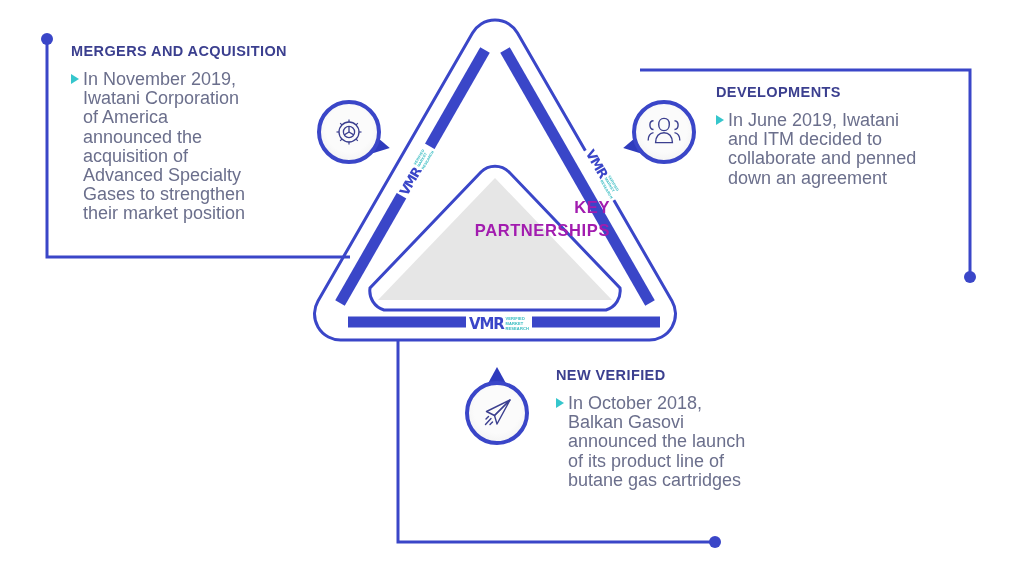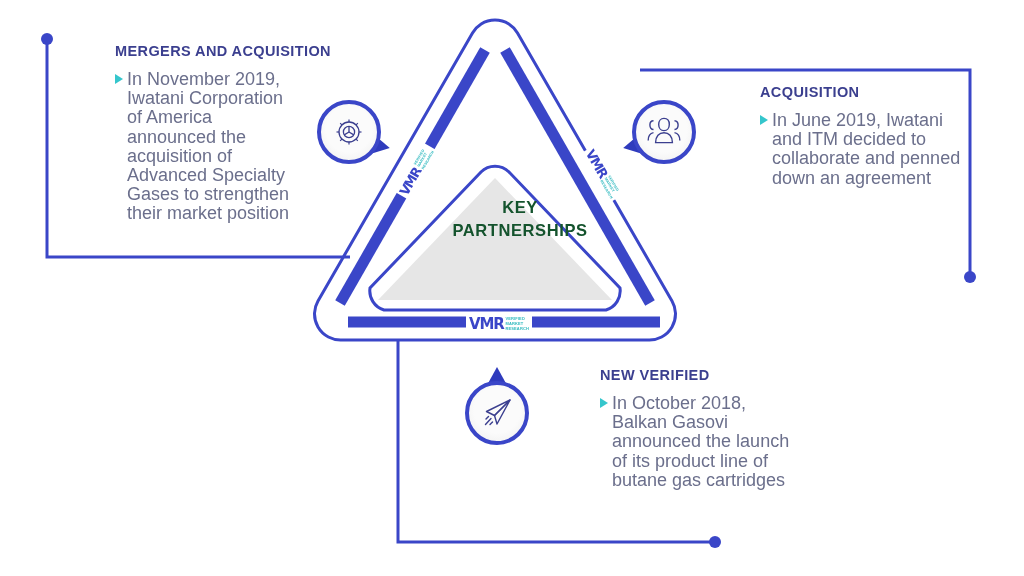--- a/index.html
+++ b/index.html
@@ -20,21 +20,21 @@
   }
 
   
   .layer {
     position: absolute;
     left: 0; top: 0;
     width: 1024px; height: 576px;
   }
 
   
-  .block { position: absolute; margin-left: 44px; }
+  .block { position: absolute; }
 
   .block-title {
     font-size: 14.5px;
     font-weight: bold;
     letter-spacing: 0.4px;
     color: #3b3f8f;
     margin: 0 0 11px 0;
     white-space: nowrap;
   }
   .bullet-row {
@@ -116,26 +116,26 @@
     border-bottom: 20px solid #2f3bbd;
     border-left: 11px solid transparent;
     border-right: 11px solid transparent;
   }
 
   
   #center-label {
     position: absolute;
     left: 430px; top: 196px;
     width: 180px;
-    text-align: center;
+    text-align: right;
     font-size: 16.5px;
     font-weight: bold;
     letter-spacing: 0.6px;
     line-height: 23px;
-    color: #14532d;
+    color: #a21caf;
   }
 
   
   .vmr {
     position: absolute;
     display: flex;
     align-items: center;
     gap: 2px;
     z-index: 6;
   }
@@ -317,21 +317,21 @@
 
   <div class="block" id="block-mergers">
     <div class="block-title">MERGERS  AND  ACQUISITION</div>
     <div class="bullet-row">
       <span class="bullet-arrow"></span>
       <span class="bullet-text">In November 2019, Iwatani Corporation of America announced the acquisition of Advanced Specialty Gases to strengthen their market position</span>
     </div>
   </div>
 
   <div class="block" id="block-partnerships">
-    <div class="block-title">ACQUISITION</div>
+    <div class="block-title">DEVELOPMENTS</div>
     <div class="bullet-row">
       <span class="bullet-arrow"></span>
       <span class="bullet-text">In June 2019, Iwatani and ITM decided to collaborate and penned down an agreement</span>
     </div>
   </div>
 
   <div class="block" id="block-launches">
     <div class="block-title">NEW VERIFIED</div>
     <div class="bullet-row">
       <span class="bullet-arrow"></span>

